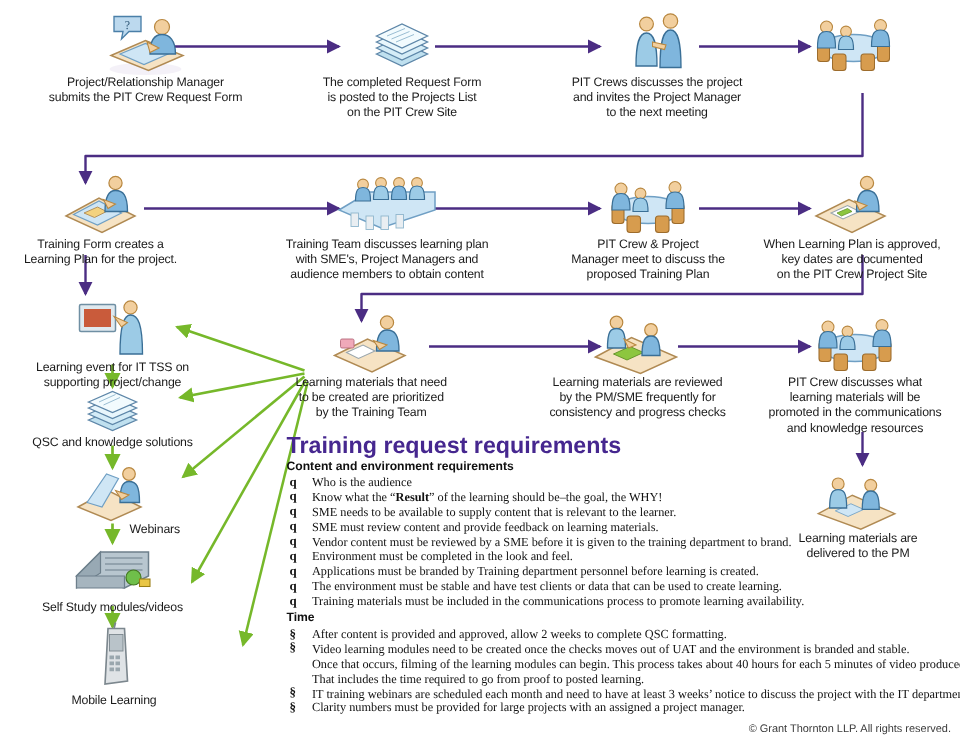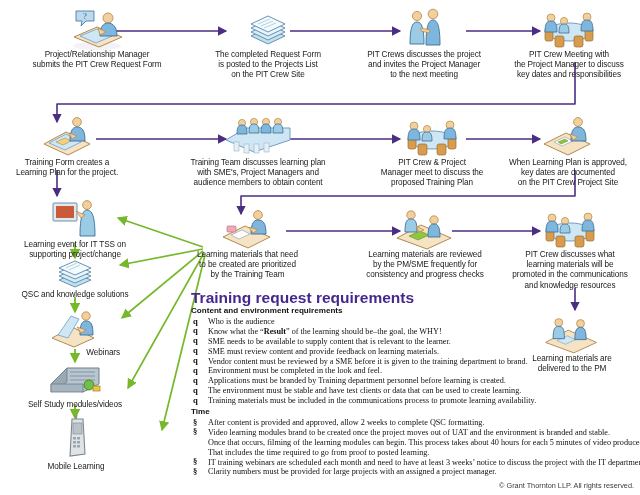--- a/index.html
+++ b/index.html
@@ -132,21 +132,21 @@
         <path d="M21,18 L33,13"></path>
           <path d="M24,20 L36,15"></path>
           <path d="M27,22 L39,17"></path>
       </g>
     </svg>
     <div class="cap" style="white-space:pre-line;">The completed Request Form
 is posted to the Projects List
 on the PIT Crew Site</div>
   </div>
 
-  <div class="node" style="left:334px;top:6px;width:180px;">
+  <div class="node" style="left:348px;top:6px;width:180px;">
     <svg class="icon" width="62" height="44" viewBox="0 0 62 44">
       <circle cx="24" cy="10" r="4.6" fill="#f2cf9e" stroke="#b8873f" stroke-width=".8"></circle>
       <path d="M17,38 C17,23 19,16 24,16 C29,16 31,23 31,38 z" fill="#9ccbe6" stroke="#3a6f96" stroke-width=".9"></path>
       <circle cx="40" cy="8" r="4.8" fill="#f2cf9e" stroke="#b8873f" stroke-width=".8"></circle>
       <path d="M33,39 C33,22 35,14 40,14 C45,14 47,22 47,39 z" fill="#7fb6dd" stroke="#3a6f96" stroke-width=".9"></path>
       <path d="M28,22 L37,24 L36,27 L28,25 z" fill="#f2cf9e" stroke="#b8873f" stroke-width=".7"></path>
     </svg>
     <div class="cap" style="white-space:pre-line;">PIT Crews discusses the project
 and invites the Project Manager
 to the next meeting</div>
@@ -163,23 +163,20 @@
       </g>
       <g>
         <circle cx="20" cy="12" r="4" fill="#f2cf9e" stroke="#b8873f" stroke-width=".7"></circle>
         <path d="M14,26 C14,17 16,15 20,15 C24,15 26,17 26,26 z" fill="#7fb6dd" stroke="#3a6f96" stroke-width=".8"></path>
         <circle cx="56" cy="11" r="4" fill="#f2cf9e" stroke="#b8873f" stroke-width=".7"></circle>
         <path d="M50,25 C50,16 52,14 56,14 C60,14 62,16 62,25 z" fill="#7fb6dd" stroke="#3a6f96" stroke-width=".8"></path>
         <circle cx="33" cy="15" r="3.6" fill="#f2cf9e" stroke="#b8873f" stroke-width=".7"></circle>
         <path d="M28,27 C28,19 30,18 33,18 C36,18 38,19 38,27 z" fill="#9ccbe6" stroke="#3a6f96" stroke-width=".8"></path>
       </g>
     </svg>
-    <div class="cap" style="white-space:pre-line;">PIT Crew Meeting with
-the Project Manager to discuss
-key dates and responsibilities</div>
   </div>
 
   <div class="node" style="left:2px;top:114px;width:130px;">
     <svg class="icon" width="62" height="44" viewBox="0 0 62 44">
       <path d="M8,30 L30,18 L54,30 L32,41 z" fill="#f6e3c4" stroke="#b08a53" stroke-width="1"></path>
       <path d="M13,29 L30,20 L45,28 L29,36 z" fill="#cfe6f5" stroke="#6f9fc4" stroke-width=".8"></path>
       <path d="M20,28 L29,24 L35,27 L27,31 z" fill="#f3d27f" stroke="#b08a53" stroke-width=".6"></path>
       <circle cx="41" cy="8" r="4.4" fill="#f2cf9e" stroke="#b8873f" stroke-width=".8"></circle>
       <path d="M34,27 C34,16 37,13 41,13 C46,13 49,16 49,27 z" fill="#7fb6dd" stroke="#3a6f96" stroke-width=".9"></path>
       <path d="M33,19 L41,22 L36,25 z" fill="#f2cf9e" stroke="#b8873f" stroke-width=".7"></path>
@@ -390,21 +387,21 @@
         <li><span class="bullet">q</span><span>SME must review content and provide feedback on learning materials.</span></li>
         <li><span class="bullet">q</span><span>Vendor content must be reviewed by a SME before it is given to the training department to brand.</span></li>
         <li><span class="bullet">q</span><span>Environment must be completed in the look and feel.</span></li>
         <li><span class="bullet">q</span><span>Applications must be branded by Training department personnel before learning is created.</span></li>
         <li><span class="bullet">q</span><span>The environment must be stable and have test clients or data that can be used to create learning.</span></li>
         <li><span class="bullet">q</span><span>Training materials must be included in the communications process to promote learning availability.</span></li>
       </ul>
     <p class="sub" style="padding-top:1px;">Time</p>
     <ul id="list2">
         <li><span class="bullet">§</span><span>After content is provided and approved, allow 2 weeks to complete QSC formatting.</span></li>
-        <li><span class="bullet">§</span><span>Video learning modules brand to be created once the project moves out of UAT and the environment is branded and stable.</span></li>
+        <li><span class="bullet">§</span><span>Video learning modules need to be created once the checks moves out of UAT and the environment is branded and stable.</span></li>
         <li><span>Once that occurs, filming of the learning modules can begin.  This process takes about 40 hours for each 5 minutes of video produced.</span></li>
         <li><span>That includes the time required to go from proof to posted learning.</span></li>
         <li><span class="bullet">§</span><span>IT training webinars are scheduled each month and need to have at least 3 weeks’ notice to discuss the project with the IT department.</span></li>
         <li><span class="bullet">§</span><span>Clarity numbers must be provided for large projects with an assigned a project manager.</span></li>
       </ul>
   </div>
 
   <div class="copyright">© Grant Thornton LLP. All rights reserved.</div>
 
 </div>

